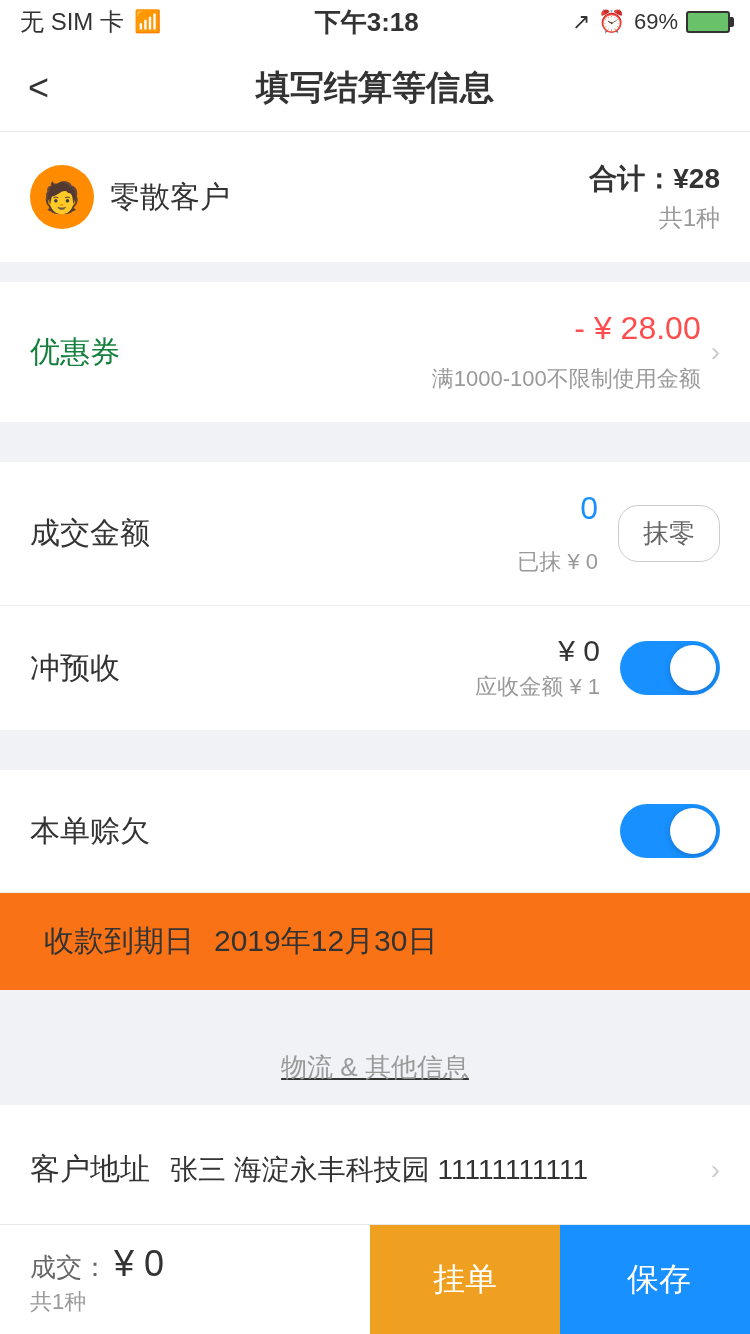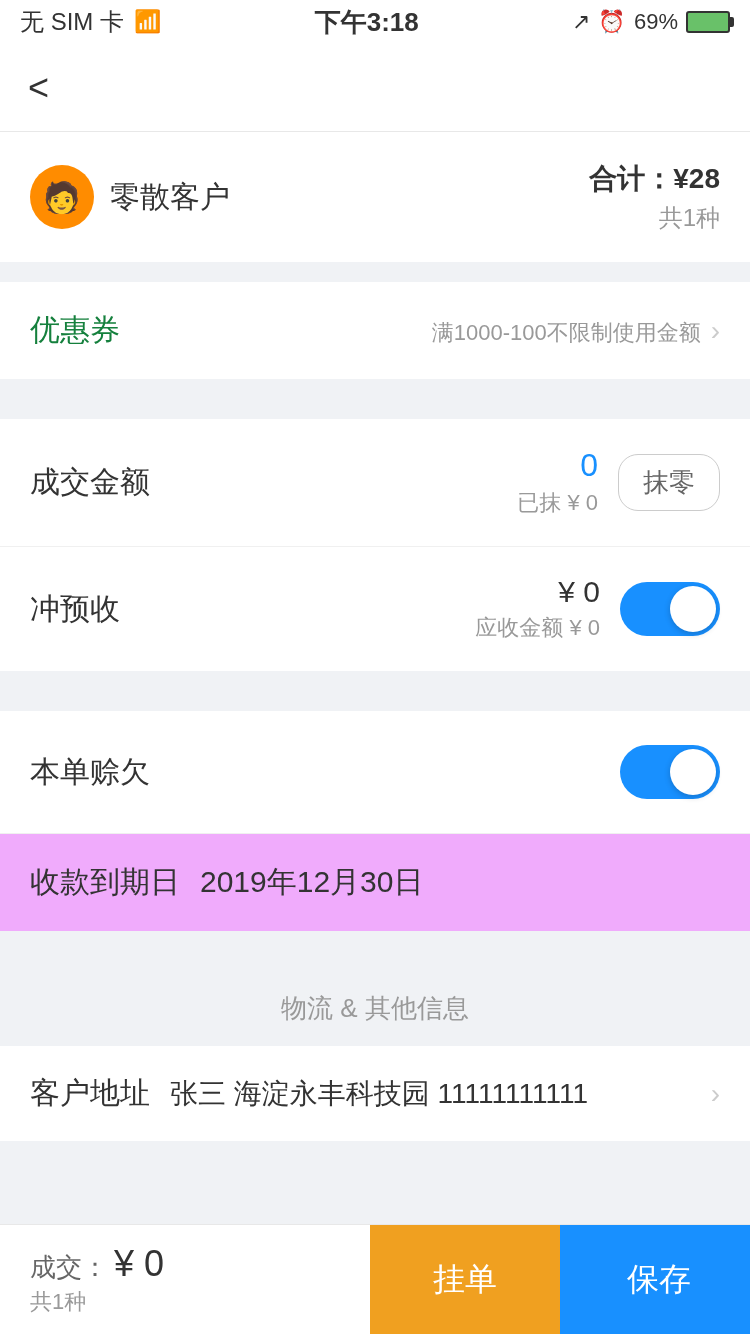--- a/index.html
+++ b/index.html
@@ -147,21 +147,21 @@
       text-align: right;
     }
     .coupon-amount {
       font-size: 32px;
       color: #ff4d4d;
       font-weight: 500;
     }
     .coupon-desc {
       font-size: 22px;
       color: #999;
-      margin-top: 4px;
+      margin-top: 17px;
     }
     .chevron-right {
       color: #ccc;
       font-size: 28px;
     }
 
     
     .deal-row {
       background: #fff;
       padding: 28px 30px;
@@ -182,21 +182,21 @@
       text-align: right;
     }
     .deal-amount-value {
       font-size: 32px;
       color: #1890ff;
       font-weight: 500;
     }
     .deal-amount-sub {
       font-size: 22px;
       color: #999;
-      margin-top: 4px;
+      margin-top: 20px;
     }
     .round-btn {
       border: 1px solid #ccc;
       border-radius: 20px;
       padding: 10px 24px;
       font-size: 26px;
       color: #666;
       background: #fff;
       cursor: pointer;
     }
@@ -268,51 +268,52 @@
       align-items: center;
       justify-content: space-between;
     }
     .debt-label {
       font-size: 30px;
       color: #333;
     }
 
     
     .due-row {
-      background: #f0abfc;
-      padding: 28px 30px;
+      background: #f97316;
+      padding: 28px 44px;
       display: flex;
       align-items: center;
       border-top: 1px solid #f0f0f0;
     }
     .due-label {
       font-size: 30px;
       color: #333;
       margin-right: 20px;
     }
     .due-date {
       font-size: 30px;
       color: #333;
     }
 
     
     .logistics-header {
       background: #f0f2f5;
       padding: 20px 30px;
       text-align: center;
+      text-decoration: underline;
     }
     .logistics-title {
       font-size: 26px;
       color: #999;
     }
 
     
     .address-row {
       background: #fff;
-      padding: 27px 30px;
+      padding: 44px 30px;
       display: flex;
       align-items: center;
       justify-content: flex-start;
     }
     .address-label {
       font-size: 30px;
       color: #333;
       flex-shrink: 0;
       margin-right: 20px;
     }
@@ -398,20 +399,21 @@
   <div class="status-right">
     <span>↗</span>
     <span>⏰</span>
     <span>69%</span>
     <div class="battery-icon"></div>
   </div>
 </div>
 
 <div class="nav-bar">
   <div class="nav-back">&lt;</div>
+  <div class="nav-title">填写结算等信息</div>
 </div>
 
 <div class="content">
 
   <div class="section">
     <div class="customer-row">
       <div class="customer-left">
         <div class="customer-avatar">
           <span>🧑</span>
         </div>
@@ -422,20 +424,21 @@
         <div class="customer-count">共1种</div>
       </div>
     </div>
   </div>
 
   <div class="section">
     <div class="coupon-row">
       <span class="coupon-label">优惠券</span>
       <div class="coupon-right">
         <div class="coupon-right-content">
+          <div class="coupon-amount">- ¥ 28.00</div>
           <div class="coupon-desc">满1000-100不限制使用金额</div>
         </div>
         <span class="chevron-right">›</span>
       </div>
     </div>
   </div>
 
   <div class="section-divider"></div>
 
   <div class="section">
@@ -448,21 +451,21 @@
         </div>
         <button class="round-btn">抹零</button>
       </div>
     </div>
 
     <div class="prepay-row">
       <span class="prepay-label">冲预收</span>
       <div class="prepay-right">
         <div class="prepay-amount-group">
           <div class="prepay-amount">¥ 0</div>
-          <div class="prepay-sub">应收金额 ¥ 0</div>
+          <div class="prepay-sub">应收金额 ¥ 1</div>
         </div>
         <label class="toggle">
           <input type="checkbox" checked="" style="">
           <span class="toggle-slider"></span>
         </label>
       </div>
     </div>
   </div>
 
   <div class="section-divider"></div>

